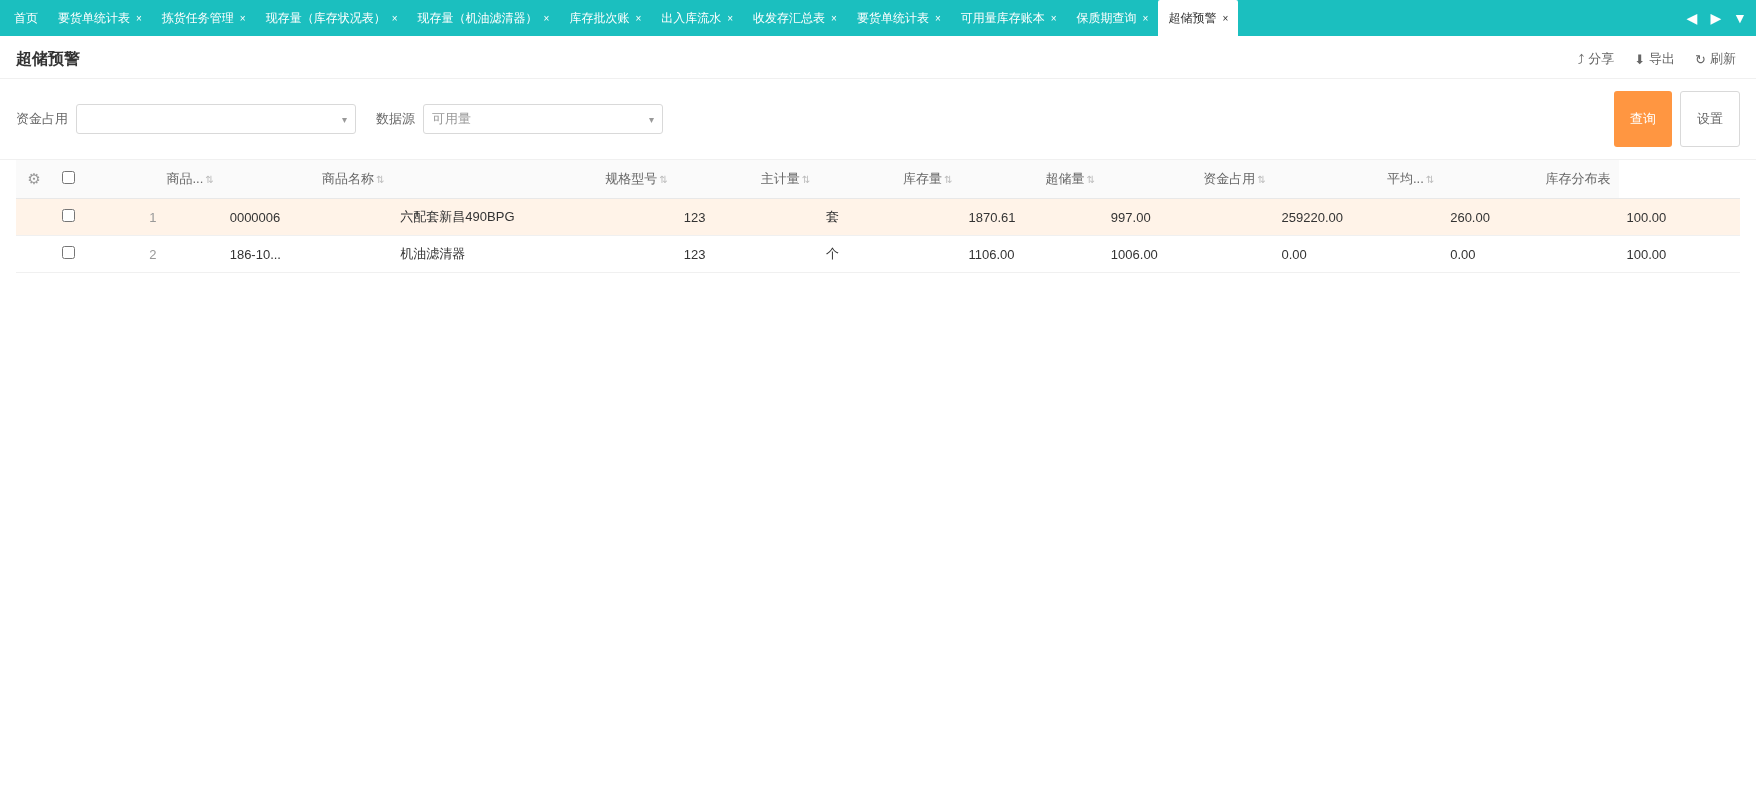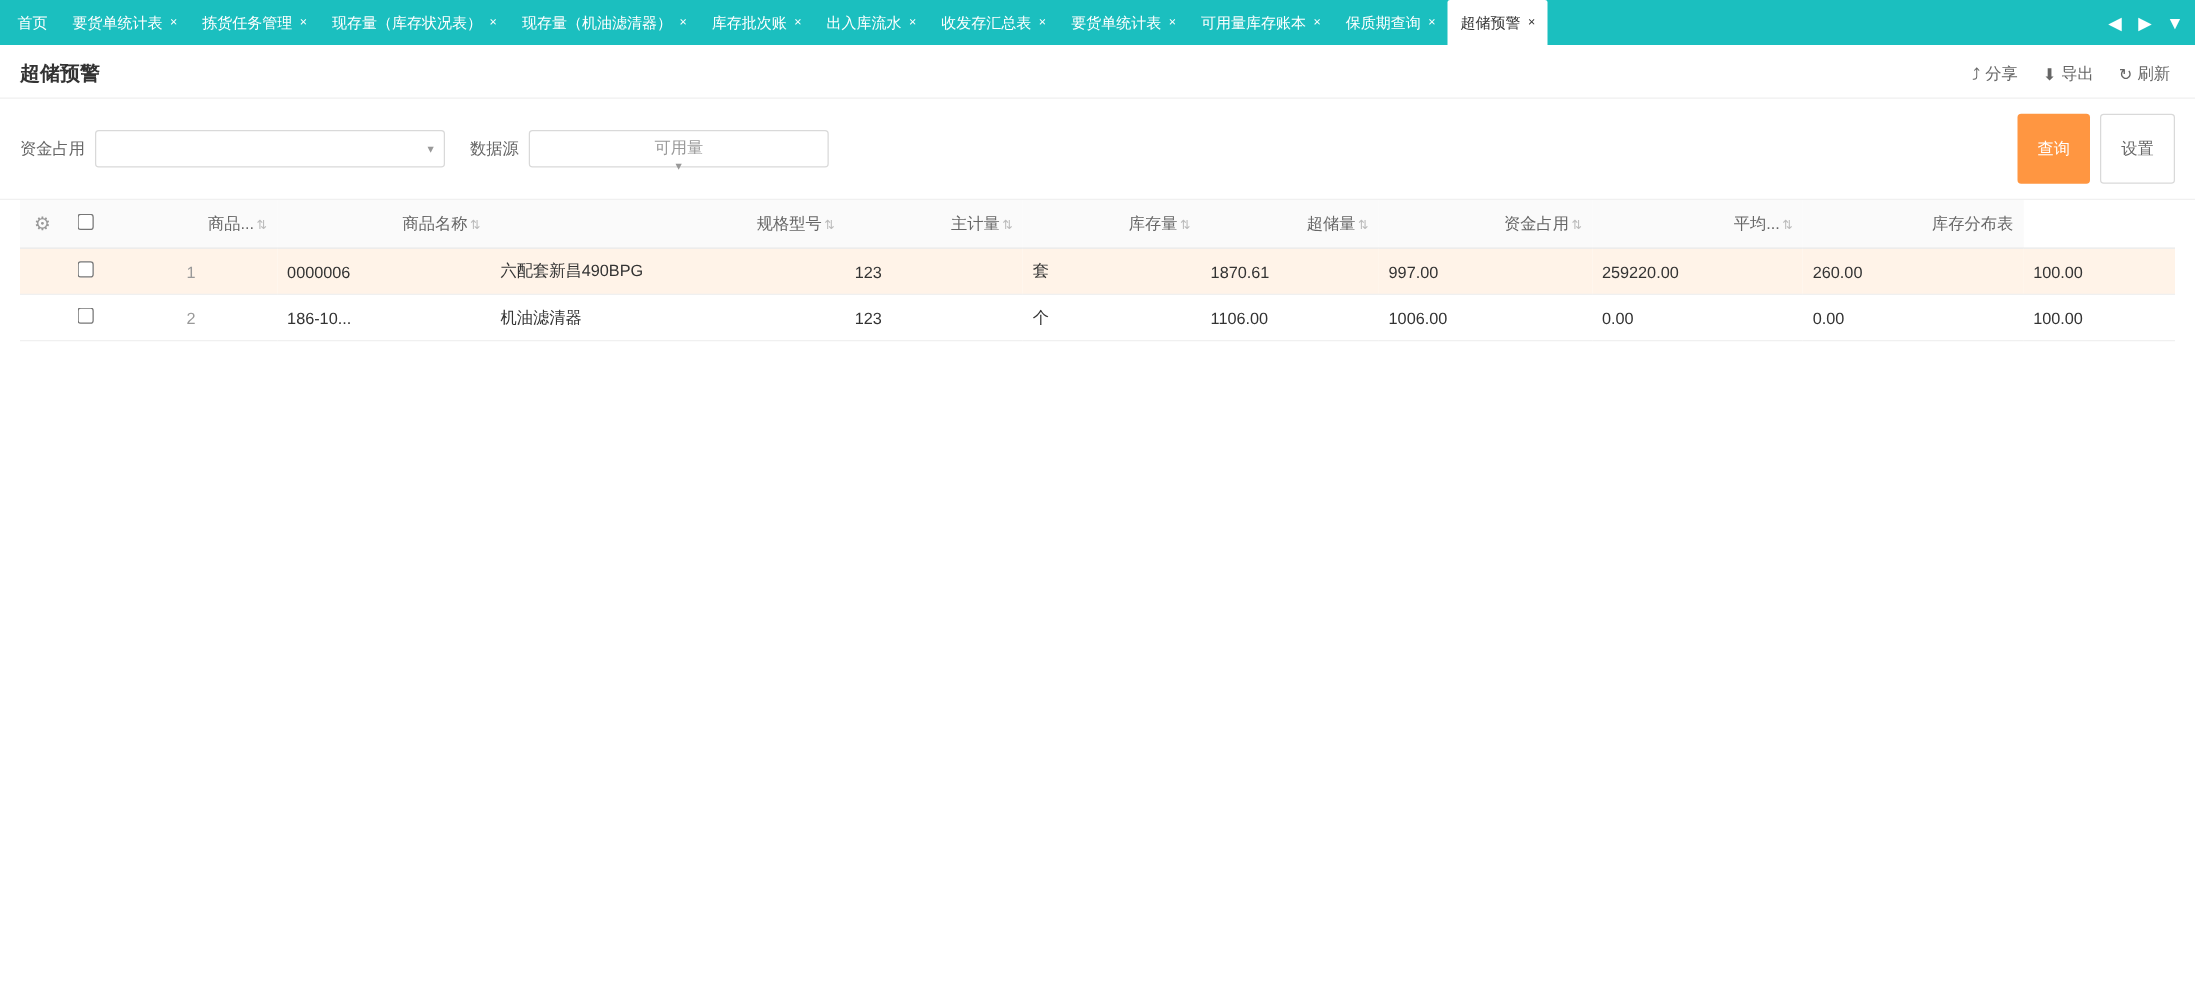--- a/index.html
+++ b/index.html
@@ -90,21 +90,21 @@
       border-radius: 3px;
       padding: 4px 8px;
       min-width: 280px;
       height: 30px;
       background: #fff;
       cursor: pointer;
       justify-content: space-between;
       font-size: 13px;
       color: #999;
     }
-    .filter-select-small { min-width: 240px; flex-direction: column; }
+    .filter-select-small { min-width: 240px; }
     .chevron-down { font-size: 10px; color: #999; }
 
     .filter-actions {
       margin-left: auto;
       display: flex;
       gap: 8px;
     }
     .btn-query {
       background: #ff9641;
       color: #fff;

